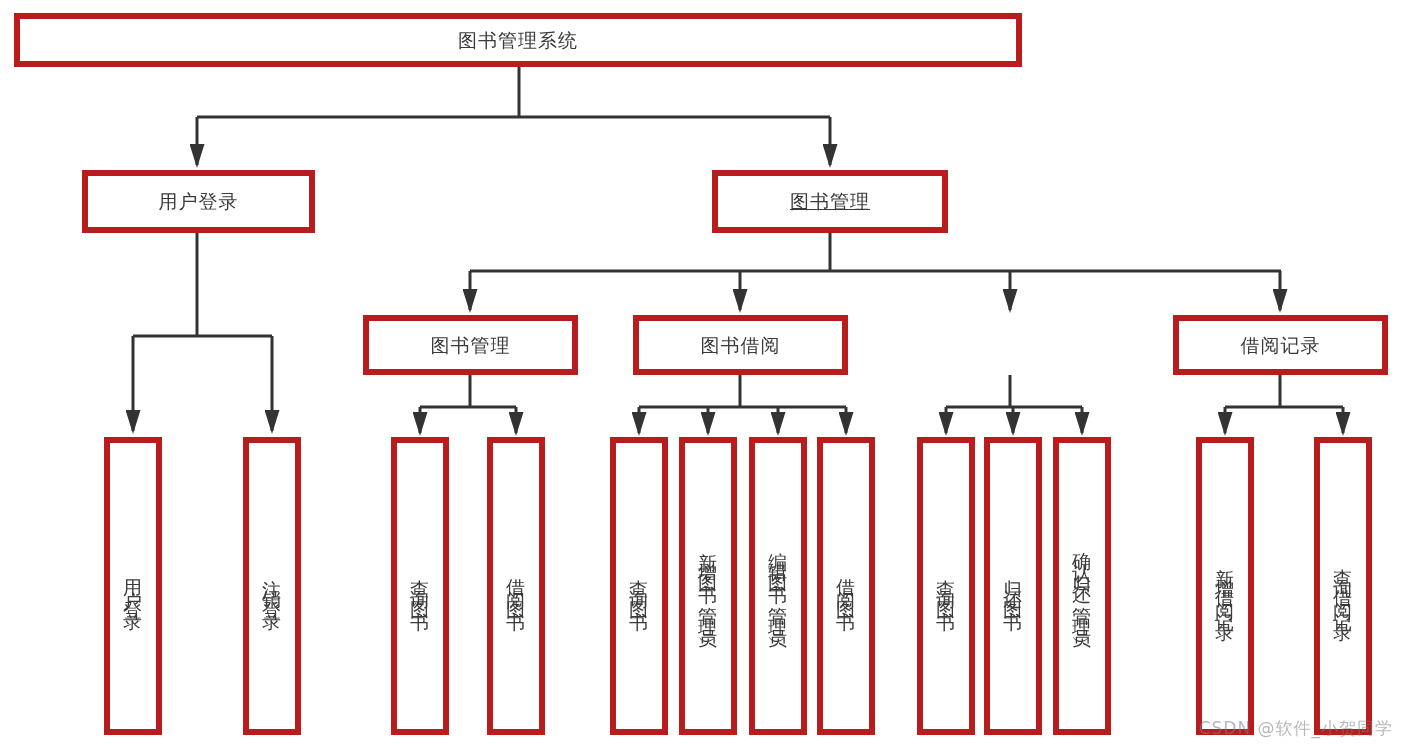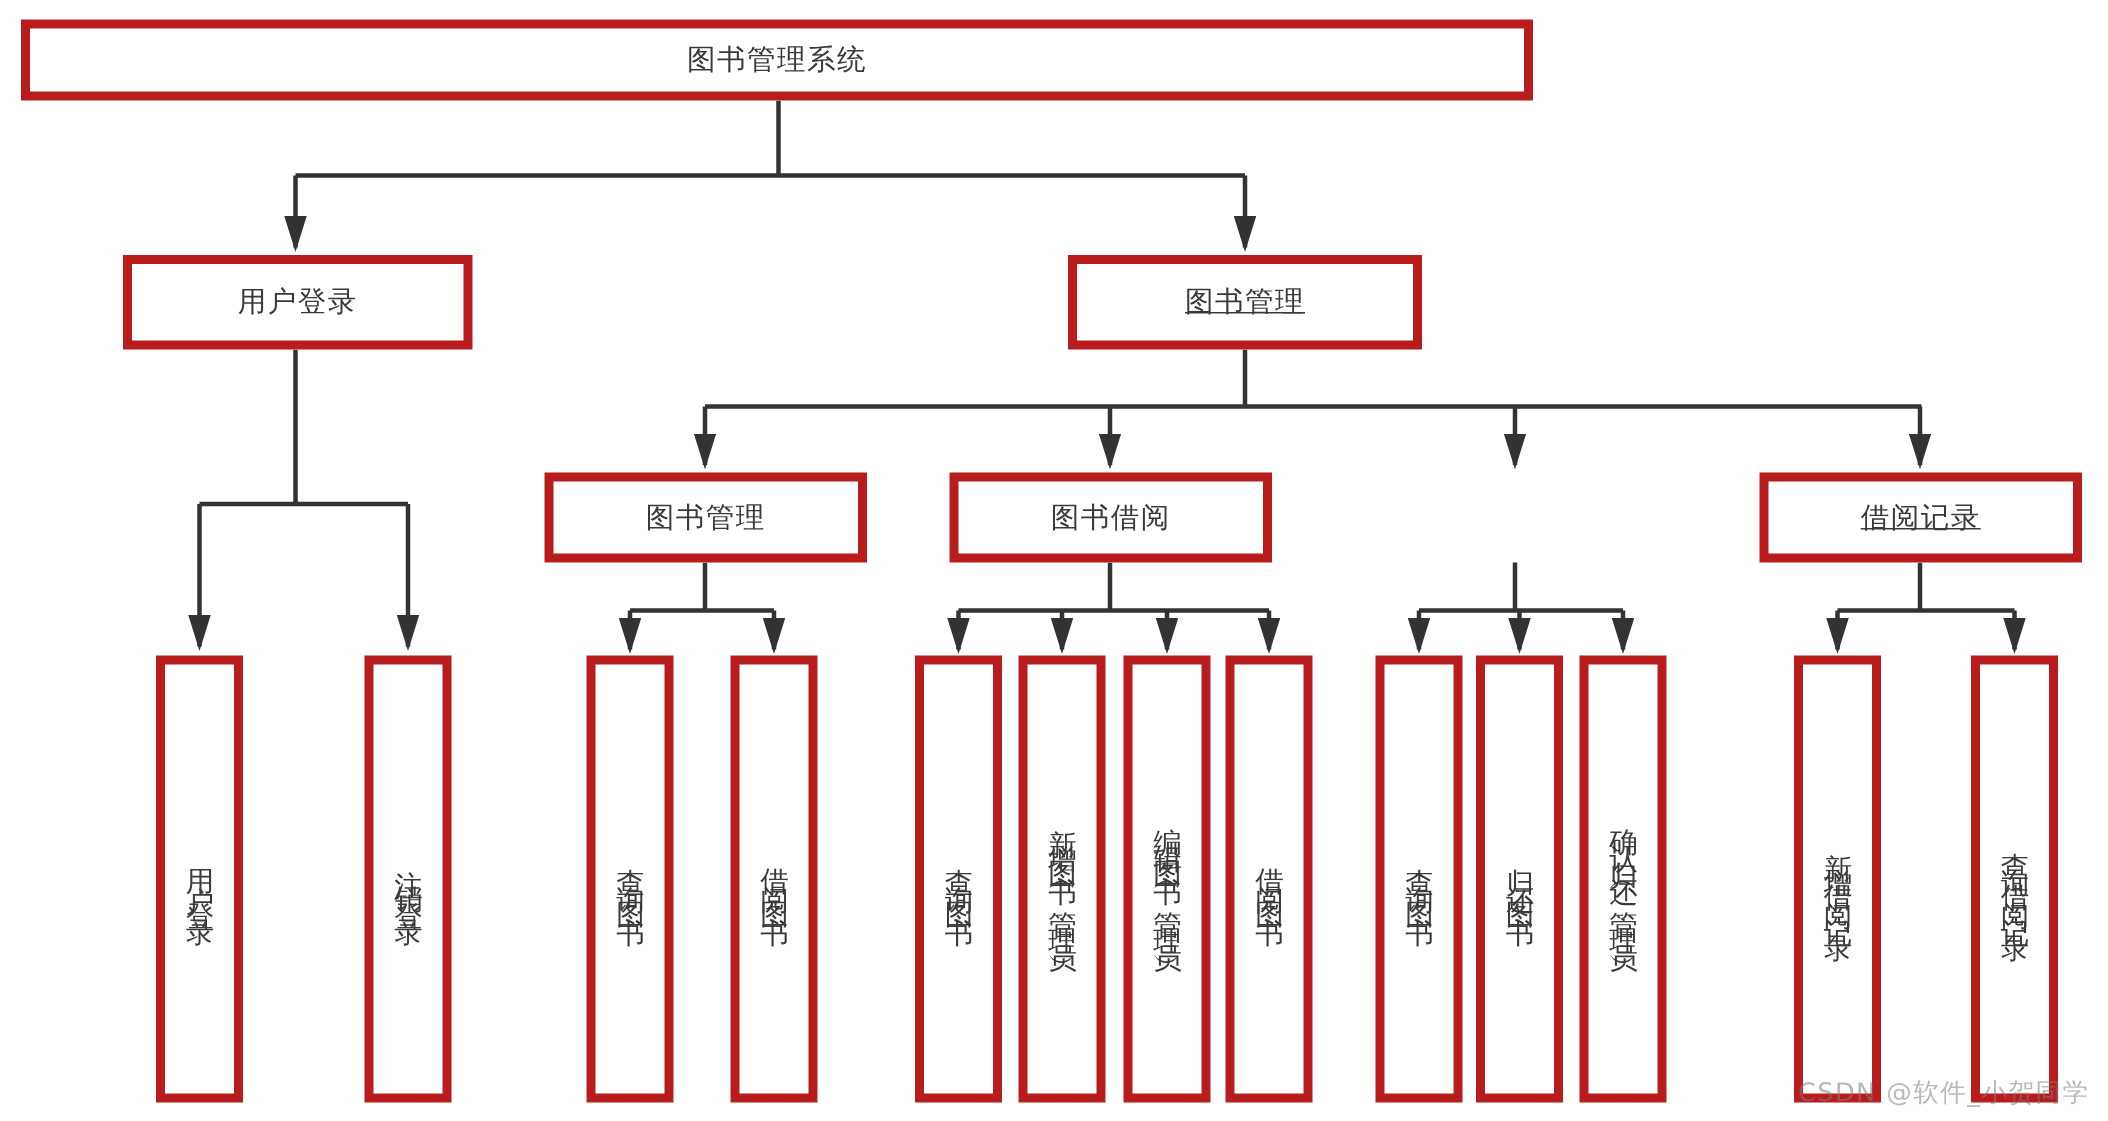--- a/index.html
+++ b/index.html
@@ -116,21 +116,21 @@
     </g>
   </svg>
 
   <div class="node" style="left:14px; top:13px; width:1008px; height:54px;">图书管理系统</div>
 
   <div class="node" style="left:82px; top:170px; width:233px; height:63px;">用户登录</div>
   <div class="node" style="left:712px; top:170px; width:236px; height:63px;text-decoration:underline;">图书管理</div>
 
   <div class="node" style="left:363px; top:315px; width:215px; height:60px;">图书管理</div>
   <div class="node" style="left:633px; top:315px; width:215px; height:60px;">图书借阅</div>
-  <div class="node" style="left:1173px; top:315px; width:215px; height:60px;text-decoration:underline;">借阅记录</div>
+  <div class="node" style="left:1173px; top:315px; width:215px; height:60px;">借阅记录</div>
 
   <div class="node v" style="left:104px;">
     <span class="vt">用户登录</span>
   </div>
   <div class="node v" style="left:243px;">
     <span class="vt">注销登录</span>
   </div>
 
   <div class="node v" style="left:391px;">
     <span class="vt">查询图书</span>

